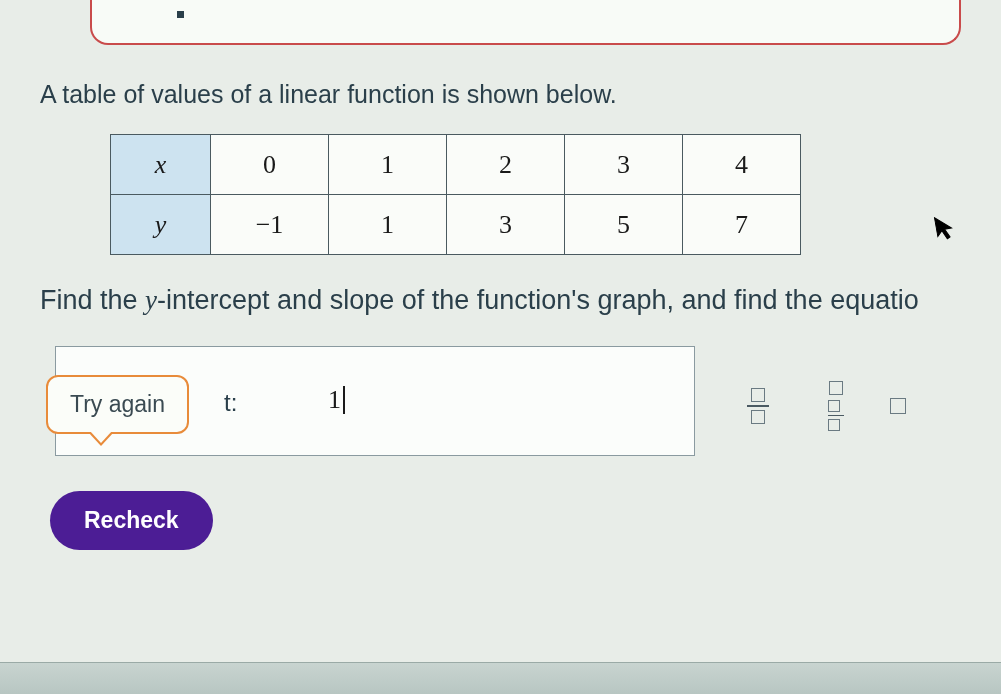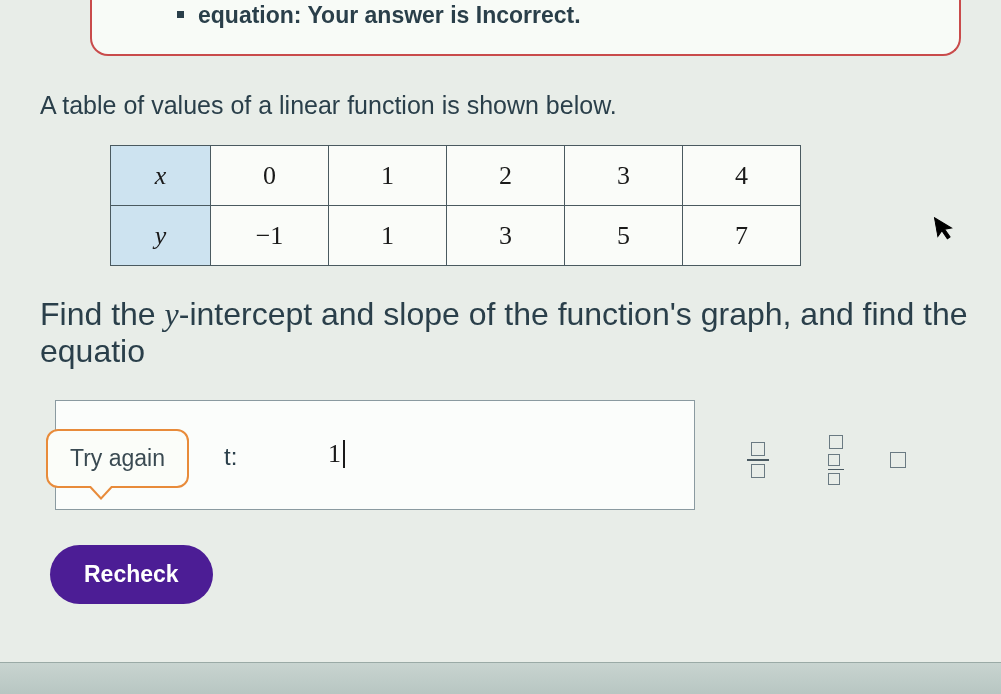--- a/index.html
+++ b/index.html
@@ -60,21 +60,21 @@
       color: #1a1a1a;
       font-family: Georgia, 'Times New Roman', serif;
       background: #fafcf9;
     }
     .data-table td.header-cell {
       background: #cde3f0;
       font-style: italic;
       width: 100px;
     }
     .question-text {
-      font-size: 32px;
+      font-size: 27px;
       color: #2a3f4a;
       margin: 6px 0 30px 40px;
       font-weight: 500;
     }
     .italic { font-style: italic; font-family: Georgia, serif; }
     .answer-row {
       display: flex;
       align-items: flex-start;
       gap: 4px;
       margin-left: 55px;
@@ -216,24 +216,20 @@
     }
   </style>
 </head>
 <body>
 
 
 
 <div class="feedback-box">
   <div class="feedback-row">
     <div class="bullet-square"></div>
-    <div class="feedback-text">
-      <span class="feedback-label">equation:</span>
-      <span>Your answer is Incorrect.</span>
-    </div>
   </div>
 </div>
 
 <div class="prompt-text">A table of values of a linear function is shown below.</div>
 
 <table class="data-table">
   <tbody>
       <tr>
     <td class="header-cell">x</td>
     <td>0</td>

